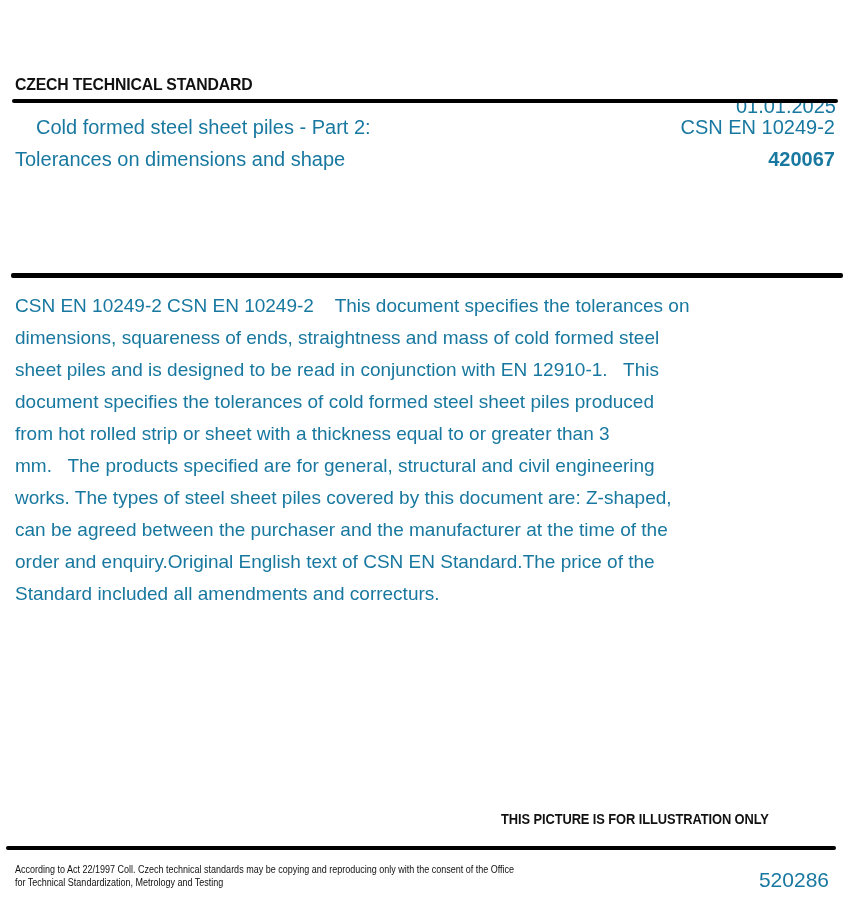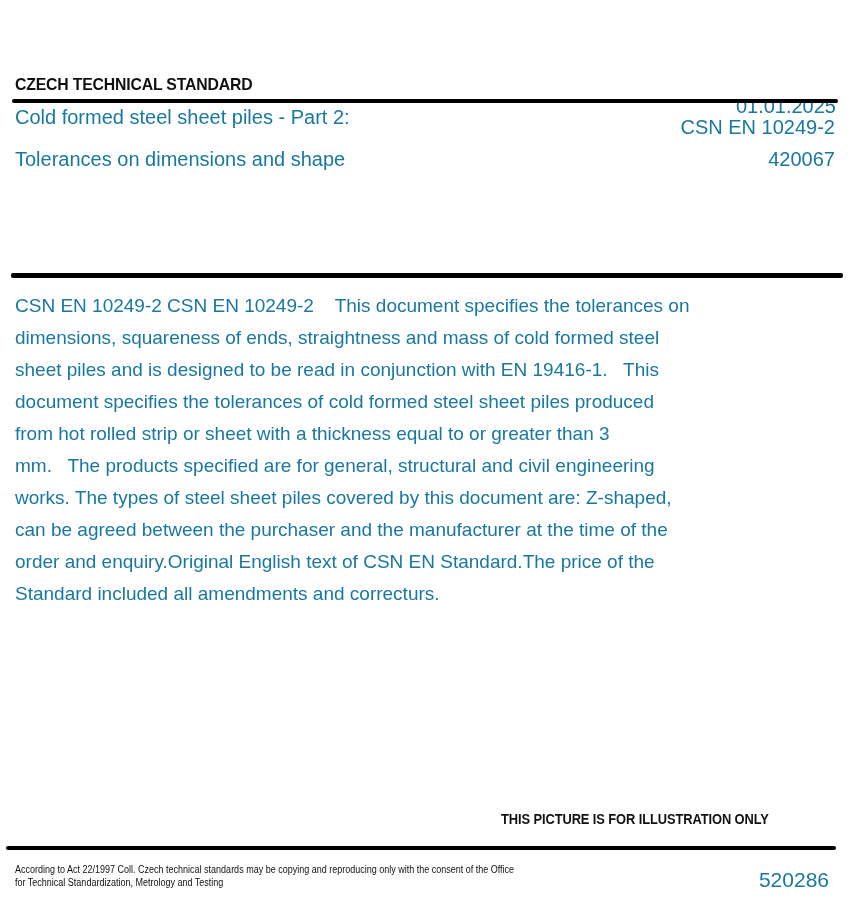--- a/index.html
+++ b/index.html
@@ -38,32 +38,33 @@
     }
     .rule-top { left: 12px; top: 99px; width: 826px; height: 4px; }
     .rule-mid { left: 11px; top: 273px; width: 832px; height: 5px; }
     .rule-bottom { left: 6px; top: 846px; width: 830px; height: 4px; }
 
     .title-line {
       left: 15px;
       font-size: 20px;
       white-space: nowrap;
     }
-    .title-line-1 { top: 106px; }
+    .title-line-1 { top: 116px; margin-left: 21px; }
     .title-line-2 { top: 148px; }
 
     .std-code {
       right: 30px; top: 116px;
       font-size: 20px;
       text-align: center;
     }
     .std-class {
       right: 30px; top: 148px;
       font-size: 20px;
       text-align: right;
+      font-weight: bold;
     }
 
     .abstract {
       left: 15px; top: 290px;
       width: 770px;
       font-size: 19px;
       line-height: 32px;
       margin: 0;
     }
     .abstract span { display: block; white-space: pre; }
@@ -108,21 +109,21 @@
 <div class="abs title-line title-line-2 teal">Tolerances on dimensions and shape</div>
 
 <div class="abs std-code teal">CSN EN 10249-2</div>
 <div class="abs std-class teal">420067</div>
 
 <div class="abs rule rule-mid"></div>
 
 <div class="abs abstract teal">
   <span>CSN EN 10249-2 CSN EN 10249-2    This document specifies the tolerances on</span>
   <span>dimensions, squareness of ends, straightness and mass of cold formed steel</span>
-  <span>sheet piles and is designed to be read in conjunction with EN 19416-1.   This</span>
+  <span>sheet piles and is designed to be read in conjunction with EN 12910-1.   This</span>
   <span>document specifies the tolerances of cold formed steel sheet piles produced</span>
   <span>from hot rolled strip or sheet with a thickness equal to or greater than 3</span>
   <span>mm.   The products specified are for general, structural and civil engineering</span>
   <span>works. The types of steel sheet piles covered by this document are: Z-shaped,</span>
   <span>can be agreed between the purchaser and the manufacturer at the time of the</span>
   <span>order and enquiry.Original English text of CSN EN Standard.The price of the</span>
   <span>Standard included all amendments and correcturs.</span>
 </div>
 
 <div class="abs illustration-note">THIS PICTURE IS FOR ILLUSTRATION ONLY</div>

